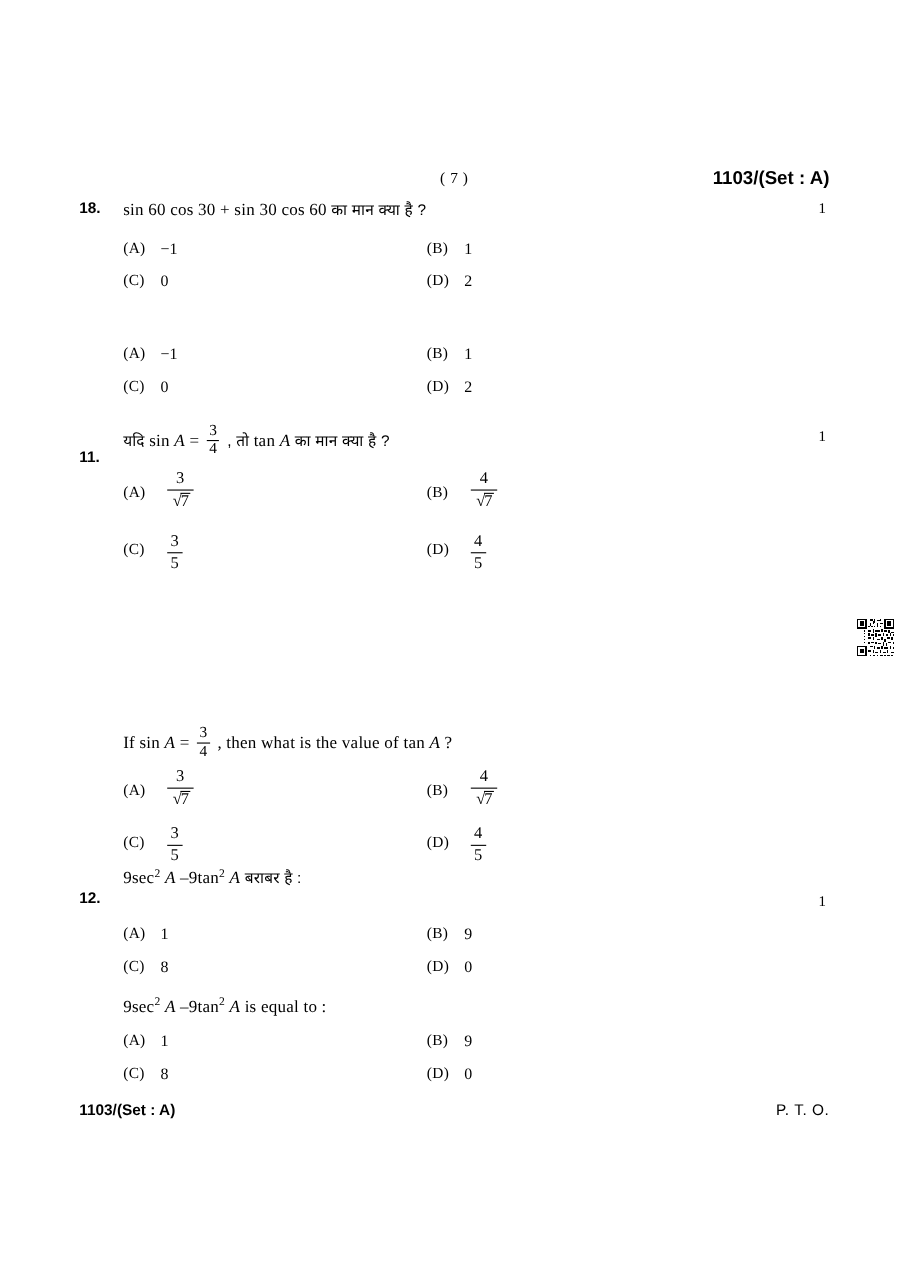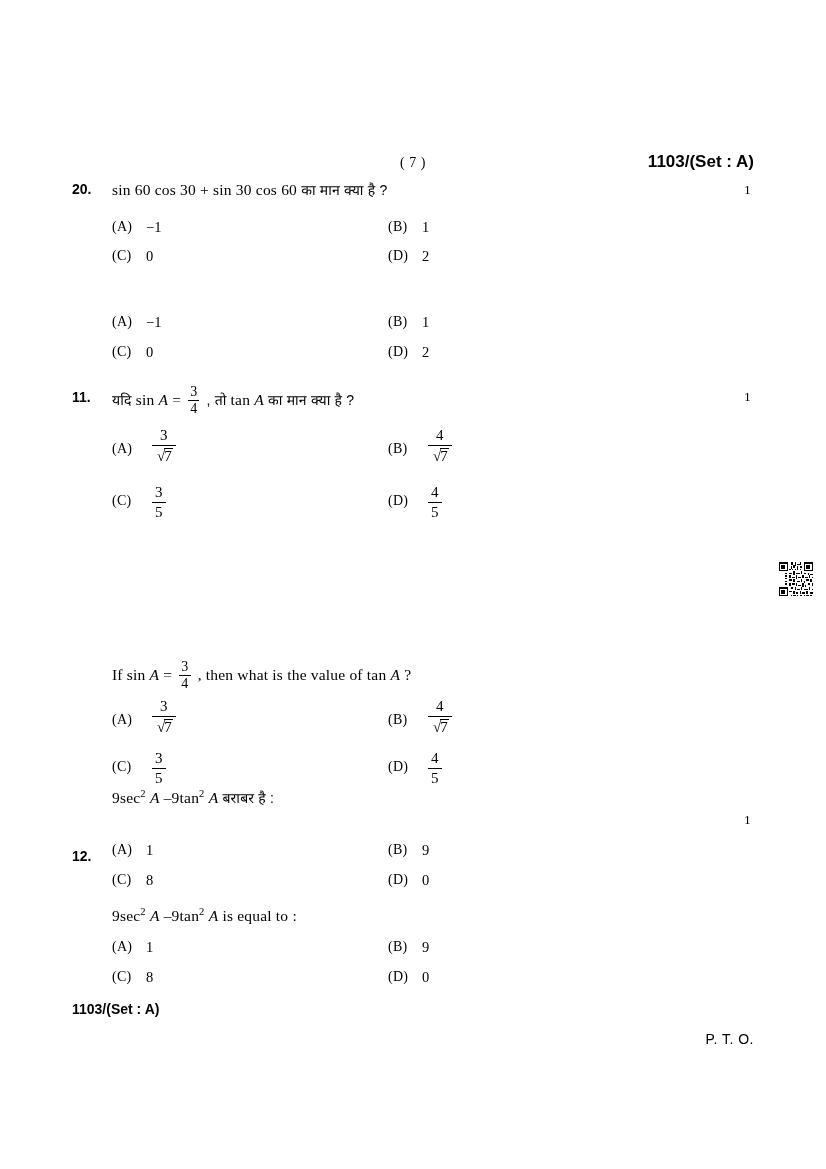--- a/index.html
+++ b/index.html
@@ -139,41 +139,40 @@
     font-weight: bold;
     font-size: 14px;
   }
   .footer-right {
     position: absolute;
     right: 72px;
     top: 1001px;
     font-family: "Liberation Sans", "DejaVu Sans", sans-serif;
     font-size: 14px;
     letter-spacing: 0.5px;
-    margin-top: 30px;
   }
 
   
   .qr {
     position: absolute;
     left: 775px;
     top: 561px;
     width: 43px;
     height: 38px;
   }
 </style>
 </head>
 <body>
 
 <div class="page">
 
   <div class="page-number">( 7 )</div>
   <div class="header-code">1103/(Set : A)</div>
 
-  <div class="qnum" style="top:181px;">20.</div>
+  <div class="qnum" style="top:181px;">18.</div>
   <div class="qtext" style="top:180px;">
     <span class="math">sin 60 cos 30 + sin 30 cos 60</span>
     <span class="devanagari">का मान क्या है ?</span>
   </div>
   <div class="marks" style="top:182px;">1</div>
 
   <div class="opt-label colA" style="top:219px;">(A)</div>
   <div class="opt-val  colA" style="top:219px;">−1</div>
   <div class="opt-label colB" style="top:219px;">(B)</div>
   <div class="opt-val  colB" style="top:219px;">1</div>
@@ -187,21 +186,21 @@
   <div class="opt-label colA" style="top:314px;">(A)</div>
   <div class="opt-val  colA" style="top:314px;">−1</div>
   <div class="opt-label colB" style="top:314px;">(B)</div>
   <div class="opt-val  colB" style="top:314px;">1</div>
 
   <div class="opt-label colA" style="top:344px;">(C)</div>
   <div class="opt-val  colA" style="top:344px;">0</div>
   <div class="opt-label colB" style="top:344px;">(D)</div>
   <div class="opt-val  colB" style="top:344px;">2</div>
 
-  <div class="qnum" style="top:389px;text-align:center;">11.</div>
+  <div class="qnum" style="top:407px;text-align:center;">11.</div>
   <div class="qtext" style="top:386px;">
     <span class="devanagari">यदि</span>
     <span class="math">sin</span>
     <span class="ital">A</span>
     <span class="math">=</span>
     <span class="frac-inline">
       <span class="num">3</span>
       <span class="den">4</span>
     </span>
     <span class="devanagari">, तो</span>
@@ -358,21 +357,21 @@
   <div class="frac-opt  colA" style="top:751px;">
     <span class="num">3</span>
     <span class="den">5</span>
   </div>
   <div class="opt-label colB" style="top:759px;">(D)</div>
   <div class="frac-opt  colB" style="top:751px;">
     <span class="num">4</span>
     <span class="den">5</span>
   </div>
 
-  <div class="qnum" style="top:848px;">12.</div>
+  <div class="qnum" style="top:808px;">12.</div>
   <div class="qtext" style="top:788px;">
     <span class="math">9sec</span><span class="sup">2</span>
     <span class="ital">A</span>
     <span class="math">–</span><span class="math">9tan</span><span class="sup">2</span>
     <span class="ital">A</span>
     <span class="devanagari">बराबर है :</span>
   </div>
   <div class="marks" style="top:812px;">1</div>
 
   <div class="opt-label colA" style="top:842px;">(A)</div>

